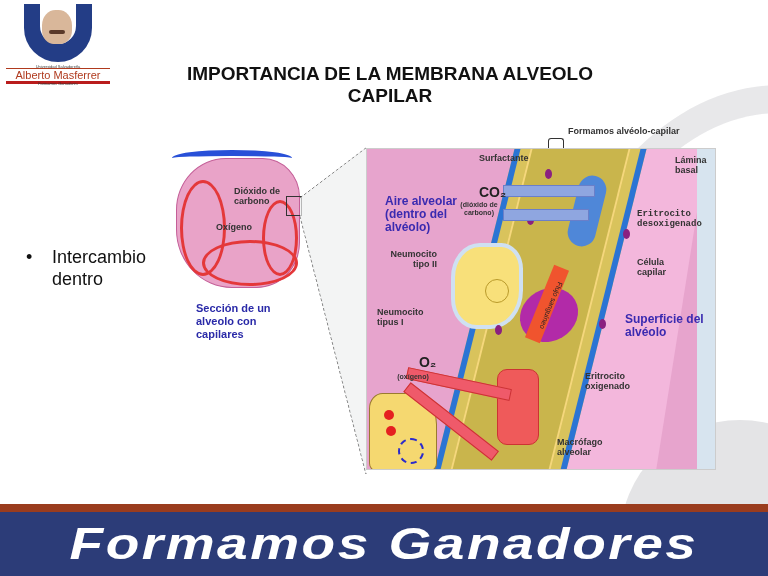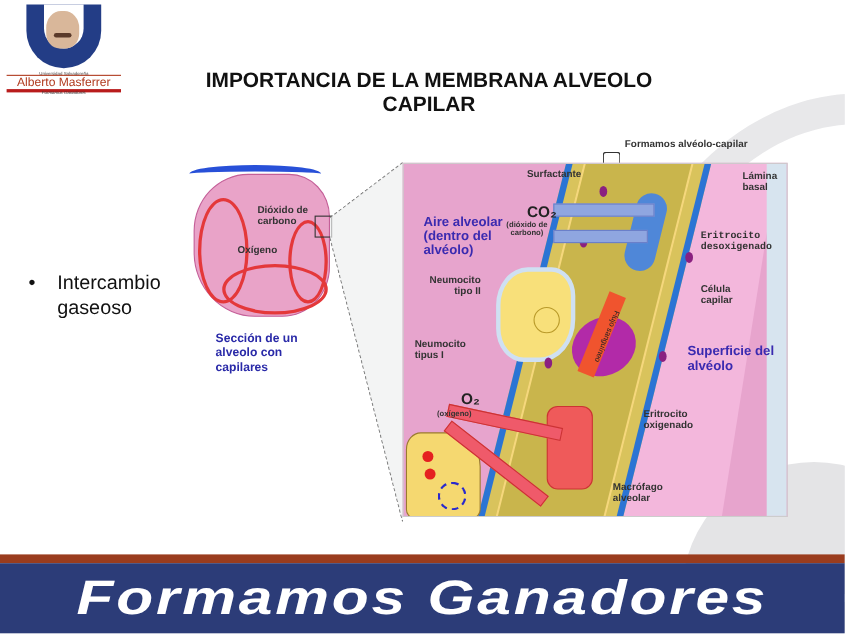--- a/index.html
+++ b/index.html
@@ -87,21 +87,21 @@
   <div class="logo-face"></div>
   <div class="logo-top">Universidad Salvadoreña</div>
   <div class="logo-name">Alberto Masferrer</div>
   <div class="logo-sub">Formamos Ganadores</div>
 </div>
 
 <div class="title">IMPORTANCIA DE LA MEMBRANA ALVEOLO CAPILAR</div>
 
 <div class="bullet">
   <span class="dot">•</span>
-  <span class="txt">Intercambio gaseoso</span>
+  <span class="txt">Intercambio dentro</span>
 </div>
 
 <div class="alv">
   <div class="alv-body"></div>
   <div class="alv-vessel-blue"></div>
   <div class="alv-red" style="left:8px;top:30px;width:40px;height:90px;"></div>
   <div class="alv-red" style="left:30px;top:90px;width:90px;height:40px;"></div>
   <div class="alv-red" style="left:90px;top:50px;width:30px;height:70px;"></div>
   <div class="alv-label" style="left:62px;top:36px;width:60px;">Dióxido de carbono</div>
   <div class="alv-label" style="left:44px;top:72px;">Oxígeno</div>

